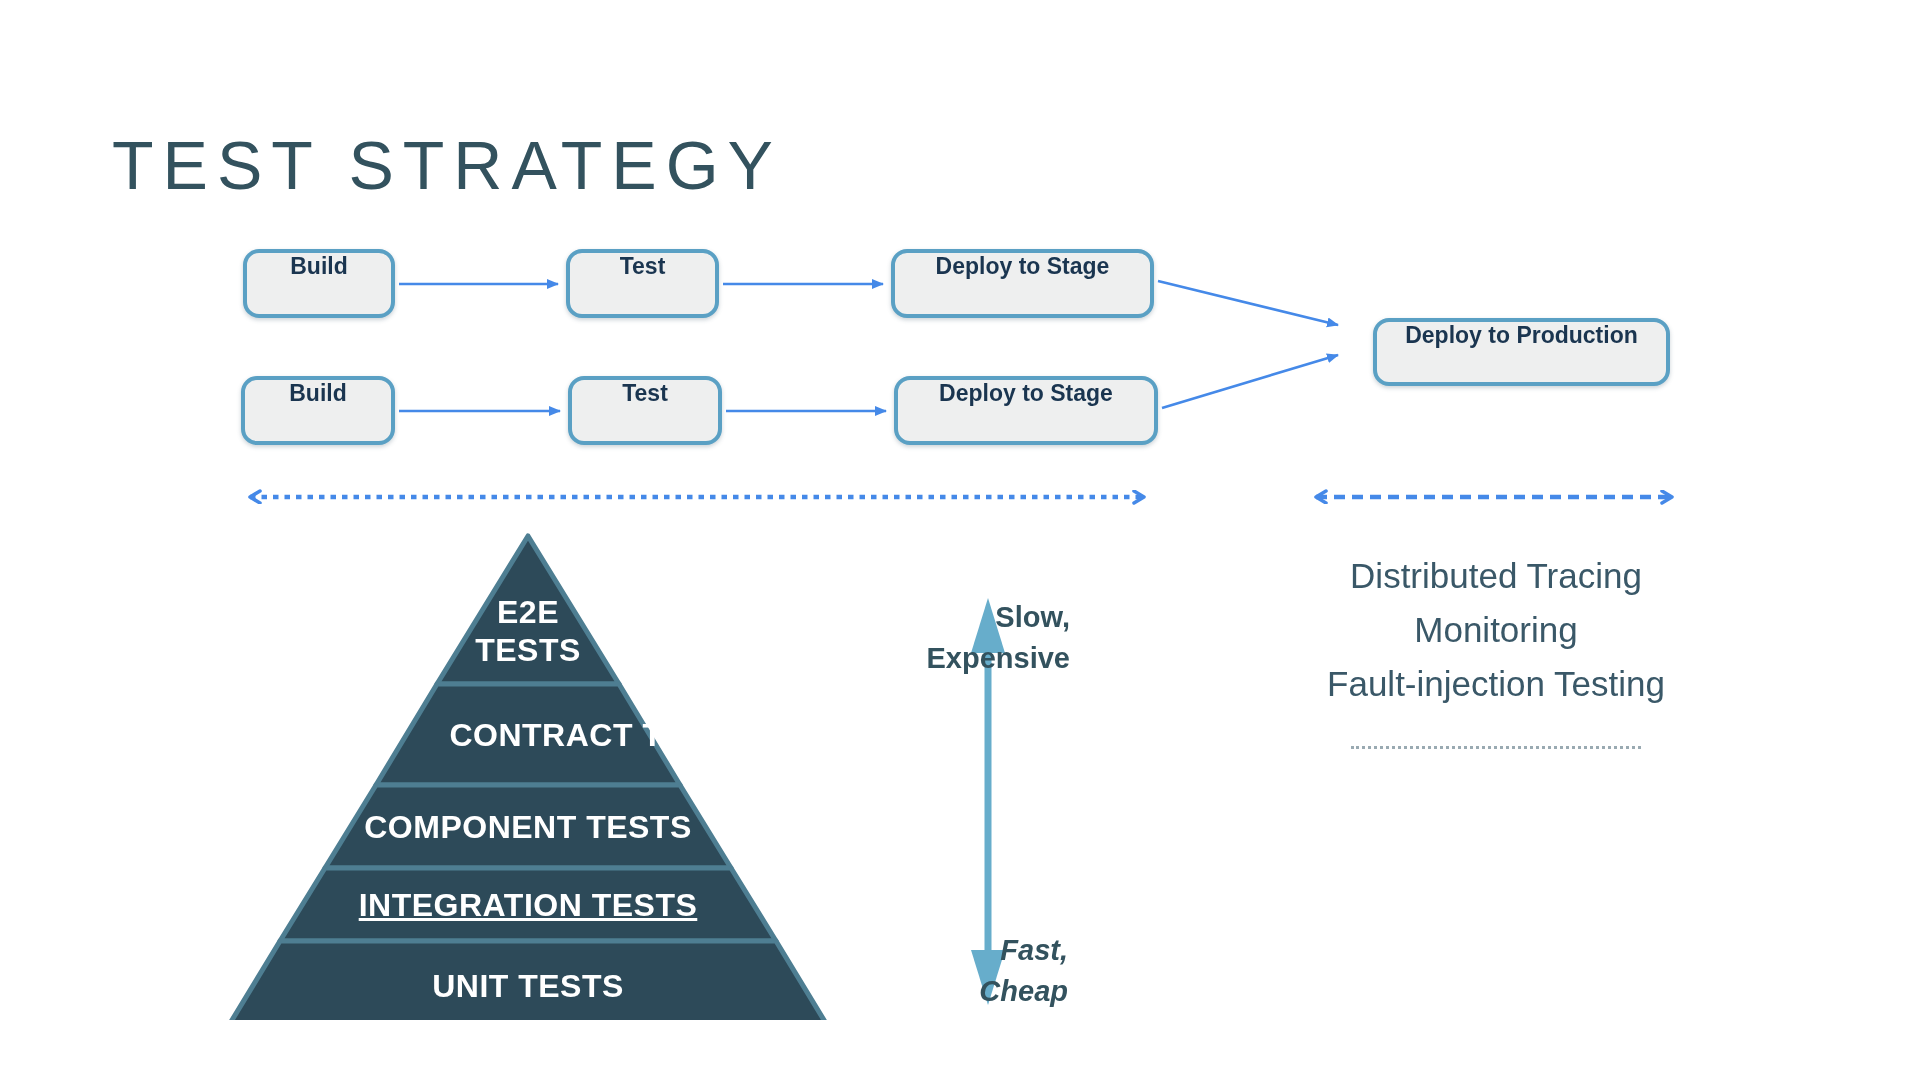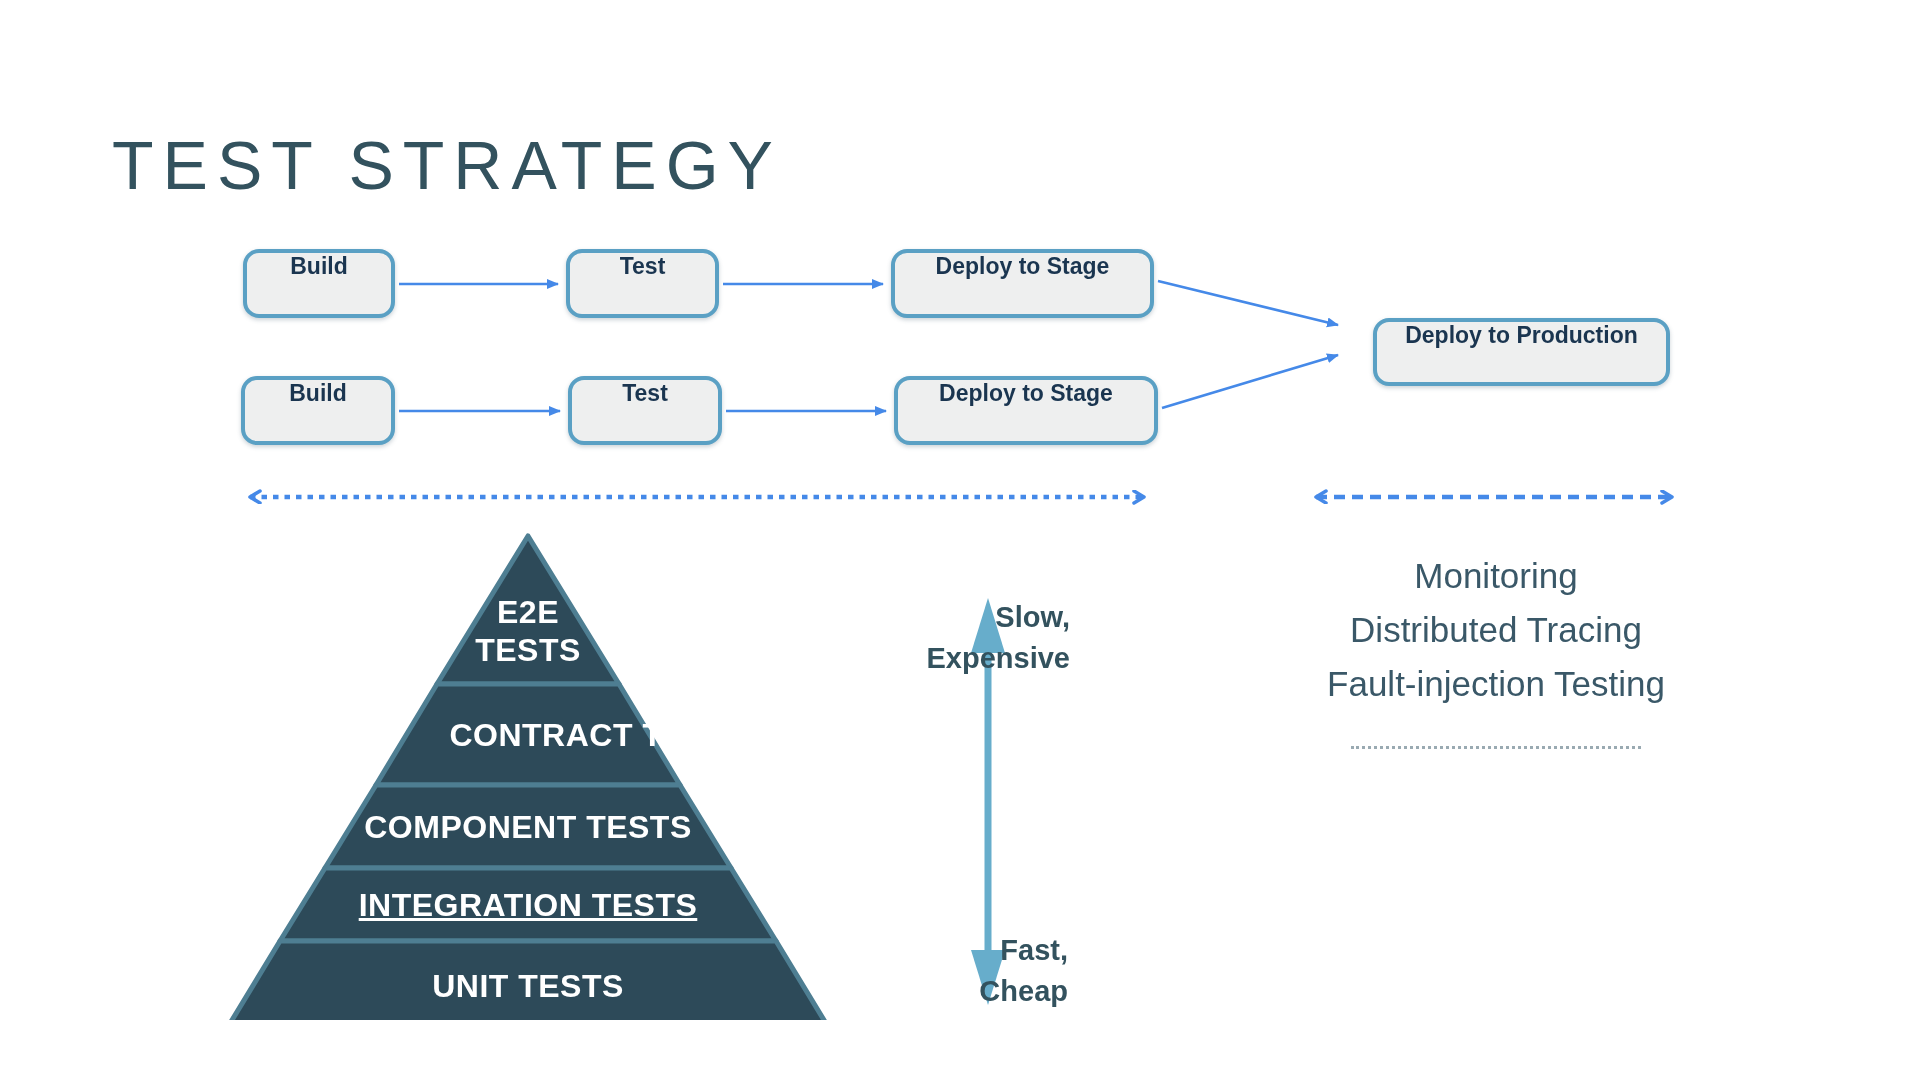--- a/index.html
+++ b/index.html
@@ -84,21 +84,21 @@
     position: absolute;
     width: 320px;
     text-align: right;
     color: #33525e;
     font-weight: bold;
     font-size: 29px;
     line-height: 41px;
     white-space: pre-line;
   }
   .cl-top    { left: 750px; top: 597px; }
-  .cl-bottom { left: 748px; top: 930px; }
+  .cl-bottom { left: 748px; top: 930px; font-style: italic; }
 
   
   .right-panel {
     position: absolute;
     left: 1196px;
     width: 600px;
     text-align: center;
     color: #3a5868;
     font-weight: 300;
     font-size: 35px;
@@ -186,21 +186,21 @@
   <div class="pyr-label pl-component">COMPONENT TESTS</div>
   <div class="pyr-label pl-integration">INTEGRATION TESTS</div>
   <div class="pyr-label pl-unit">UNIT TESTS</div>
 
   <div class="cost-label cl-top">Slow,
 Expensive</div>
   <div class="cost-label cl-bottom">Fast,
 Cheap</div>
 
   <div class="right-panel rp-group1">
+    <div>Distributed Tracing</div>
     <div>Monitoring</div>
-    <div>Distributed Tracing</div>
     <div>Fault-injection Testing</div>
   </div>
 
   <div class="rp-divider"></div>
 
 
 </div>
 
 </body></html>

